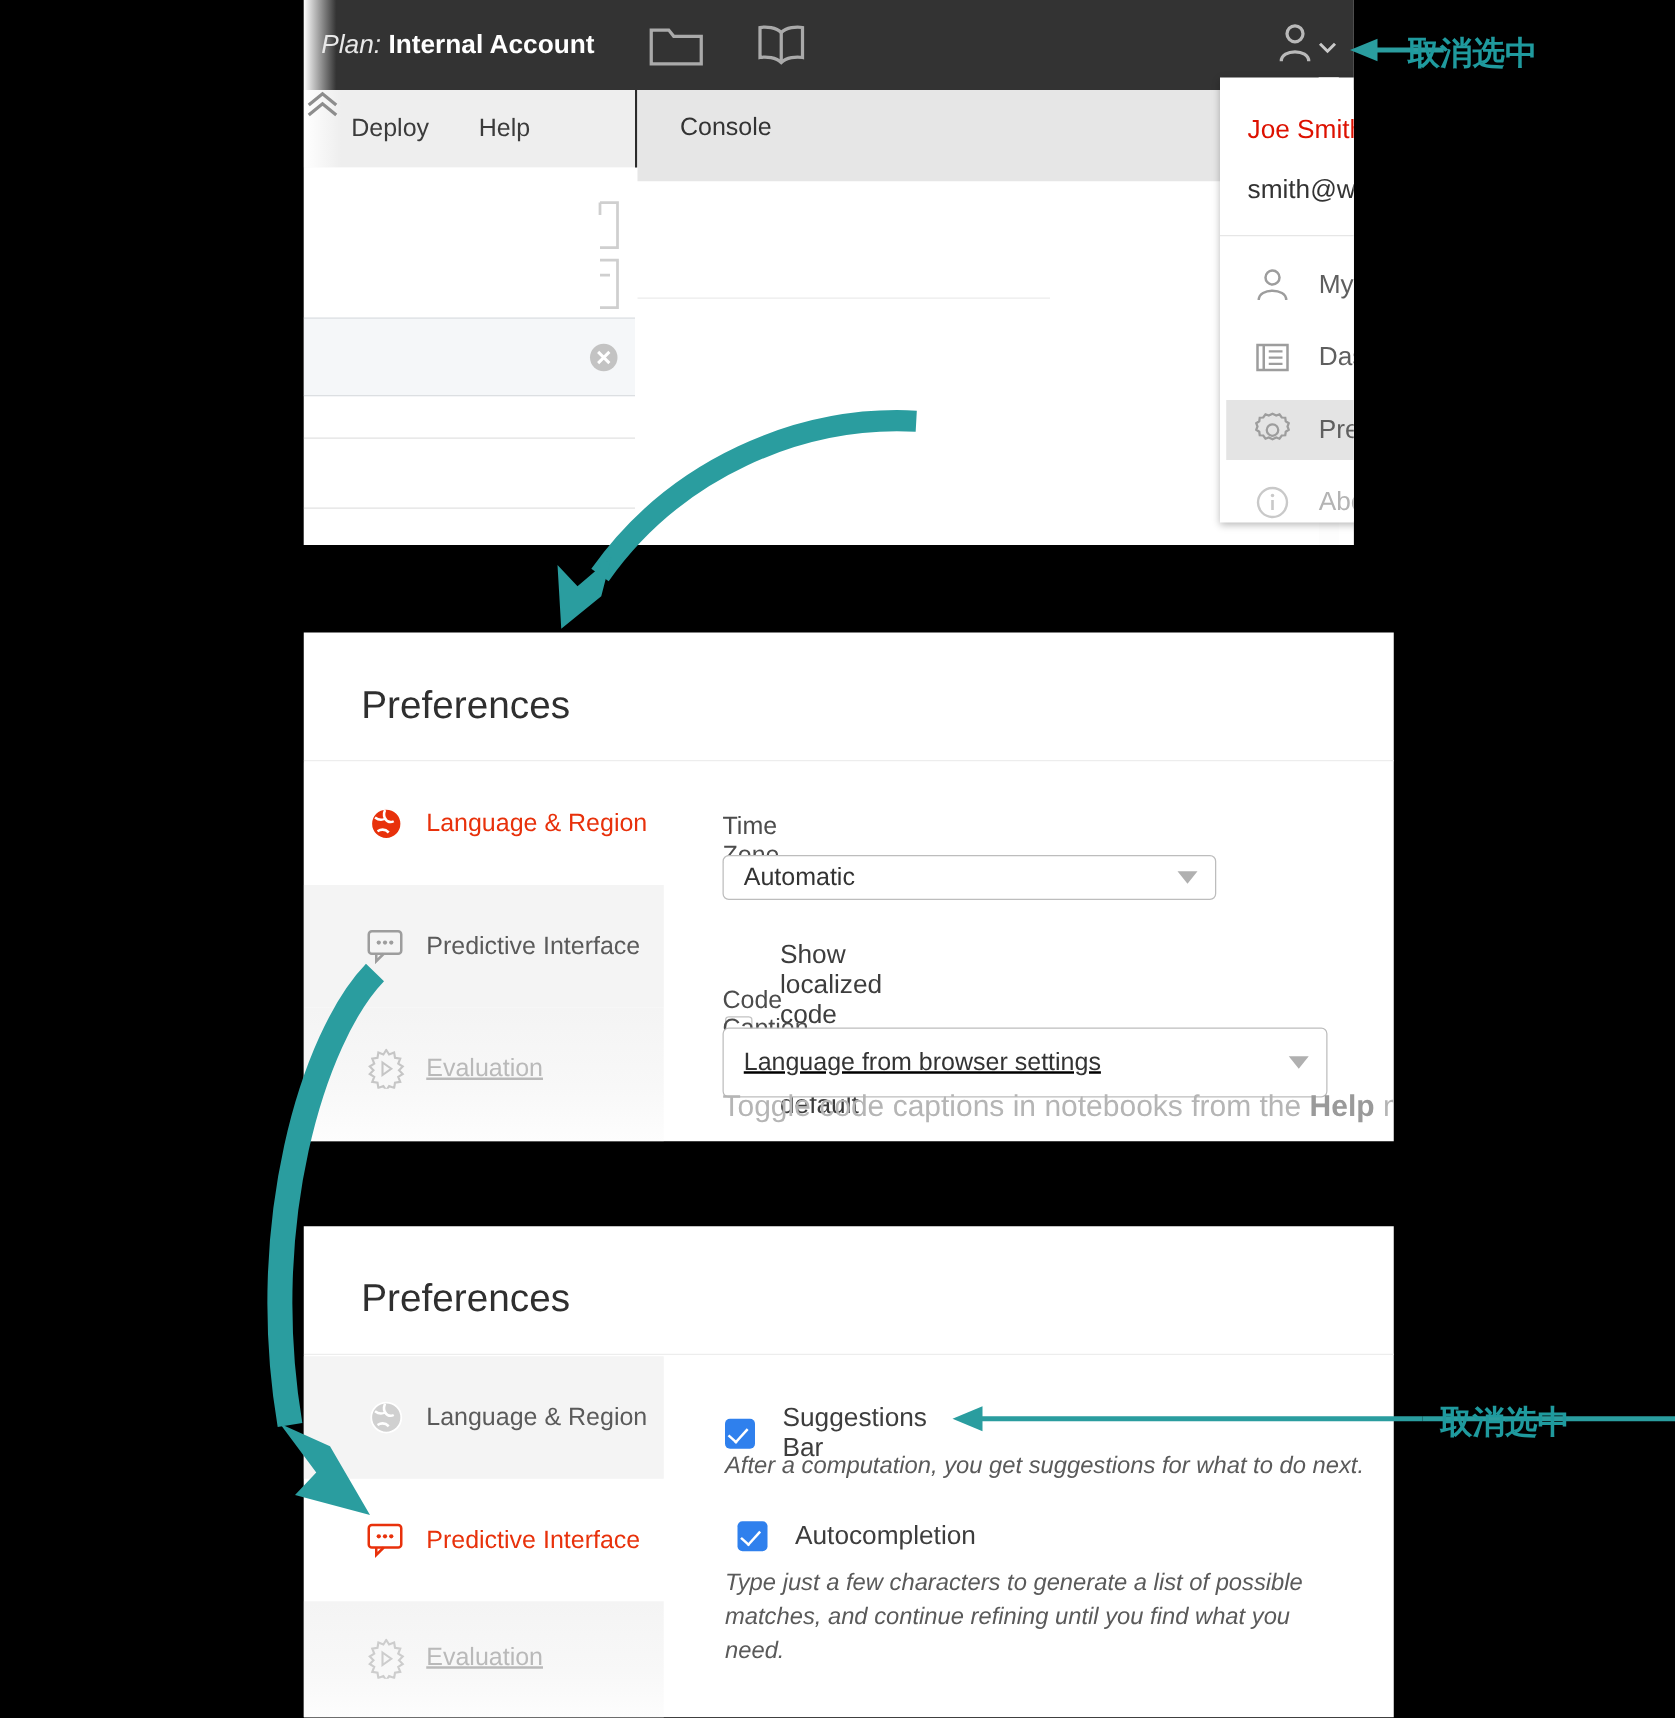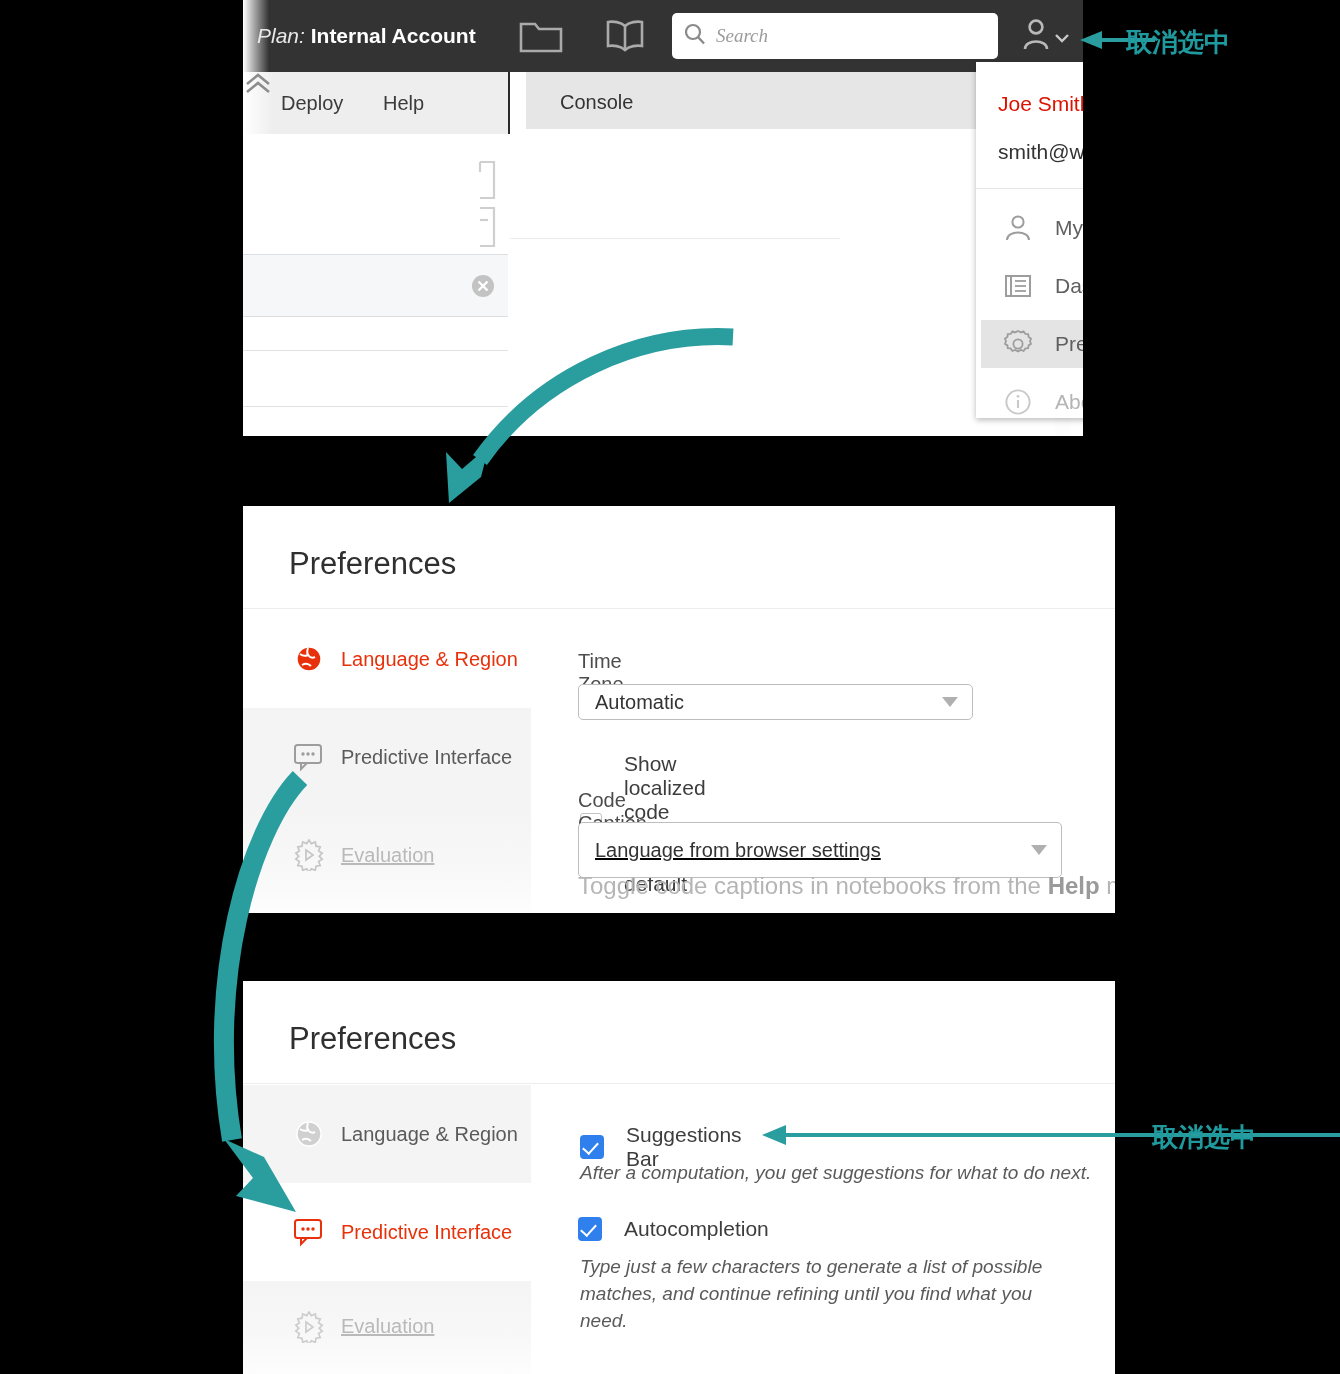--- a/index.html
+++ b/index.html
@@ -75,23 +75,22 @@
     background: #f5f7f9;
     border-top: 1px solid #dcdfe2; border-bottom: 1px solid #dcdfe2;
   }
   .nb-close-icon { position: absolute; right: 12px; top: 18px; cursor: pointer; }
 
   .tw-console-pane {
     position: absolute; left: 267px; top: 72px; width: 573px; height: 364px;
     background: #fff;
   }
   .console-tabbar {
-    position: absolute; left: 0; top: 0; width: 573px; height: 57px;
+    position: absolute; left: 0; top: 0; width: 573px; height: 73px;
     background: #e6e6e6;
-    margin-left: 16px;
   }
   .console-tab {
     position: absolute; left: 34px; top: 19px; font-size: 20px; color: #333;
     cursor: pointer;
   }
   .console-div1 {
     position: absolute; left: 0; top: 166px; width: 330px; height: 1px;
     background: #ececec;
   }
 
@@ -239,29 +238,20 @@
         </svg>
       </div>
 
       <div class="tb-icon book-icon">
         <svg width="42" height="36" viewBox="0 0 42 36">
           <path d="M21 8 C17 4 9 3 4 4 v24 c5 -1 13 0 17 4 4 -4 12 -5 17 -4 V4 c-5 -1 -13 0 -17 4 z" fill="none" stroke="#aaaaaa" stroke-width="2.6"></path>
           <line x1="21" y1="8" x2="21" y2="32" stroke="#aaaaaa" stroke-width="2.6"></line>
         </svg>
       </div>
 
-      <div class="search-box">
-        <span class="search-icon">
-          <svg width="24" height="24" viewBox="0 0 24 24">
-            <circle cx="10" cy="10" r="7" fill="none" stroke="#8a8a8a" stroke-width="2.2"></circle>
-            <line x1="15" y1="15" x2="21" y2="21.5" stroke="#8a8a8a" stroke-width="2.4"></line>
-          </svg>
-        </span>
-        <span class="search-ph">Search</span>
-      </div>
 
       <div class="avatar-btn">
         <svg width="38" height="38" viewBox="0 0 38 38">
           <circle cx="16" cy="11" r="6.4" fill="none" stroke="#b9b9b9" stroke-width="2.6"></circle>
           <path d="M5 33 C5 23 27 23 27 33" fill="none" stroke="#b9b9b9" stroke-width="2.6"></path>
         </svg>
         <svg width="16" height="16" viewBox="0 0 16 16" style="margin-left:-4px;margin-top:6px">
           <path d="M2 5 L8 11 L14 5" fill="none" stroke="#c9c9c9" stroke-width="2.4"></path>
         </svg>
       </div>
@@ -474,21 +464,21 @@
       </div>
     </div>
 
     <div class="pp-content">
       <div class="cb-row" style="position:absolute; left:49px; top:38px;">
         <span class="cb-checked"></span>
         <span class="cb-text">Suggestions Bar</span>
       </div>
       <div class="desc-text" style="position:absolute; left:49px; top:74px; width:520px;">After a computation, you get suggestions for what to do next.</div>
 
-      <div class="cb-row" style="position:absolute; left:47px; top:132px;">
+      <div class="cb-row" style="position:absolute; left:59px; top:132px;">
         <span class="cb-checked"></span>
         <span class="cb-text">Autocompletion</span>
       </div>
       <div class="desc-text" style="position:absolute; left:49px; top:168px; width:500px;">Type just a few characters to generate a list of possible matches, and continue refining until you find what you need.</div>
     </div>
   </div>
 
   <svg class="anno-svg" width="1340" height="1374" viewBox="0 0 1340 1374">
 
     <g>

